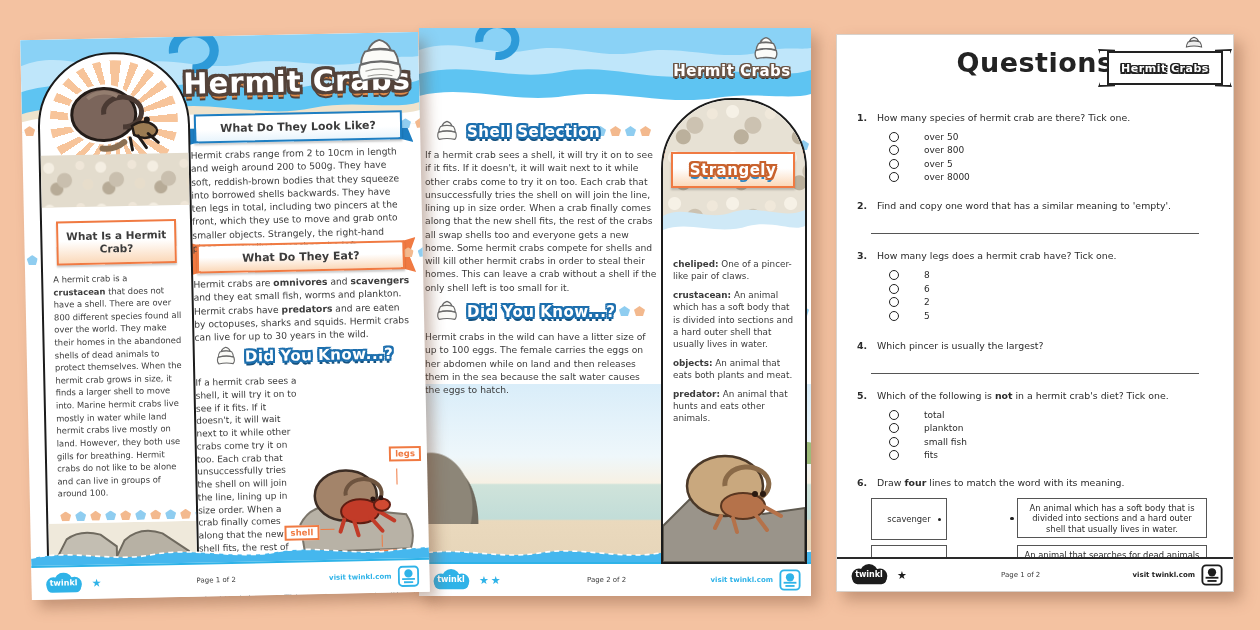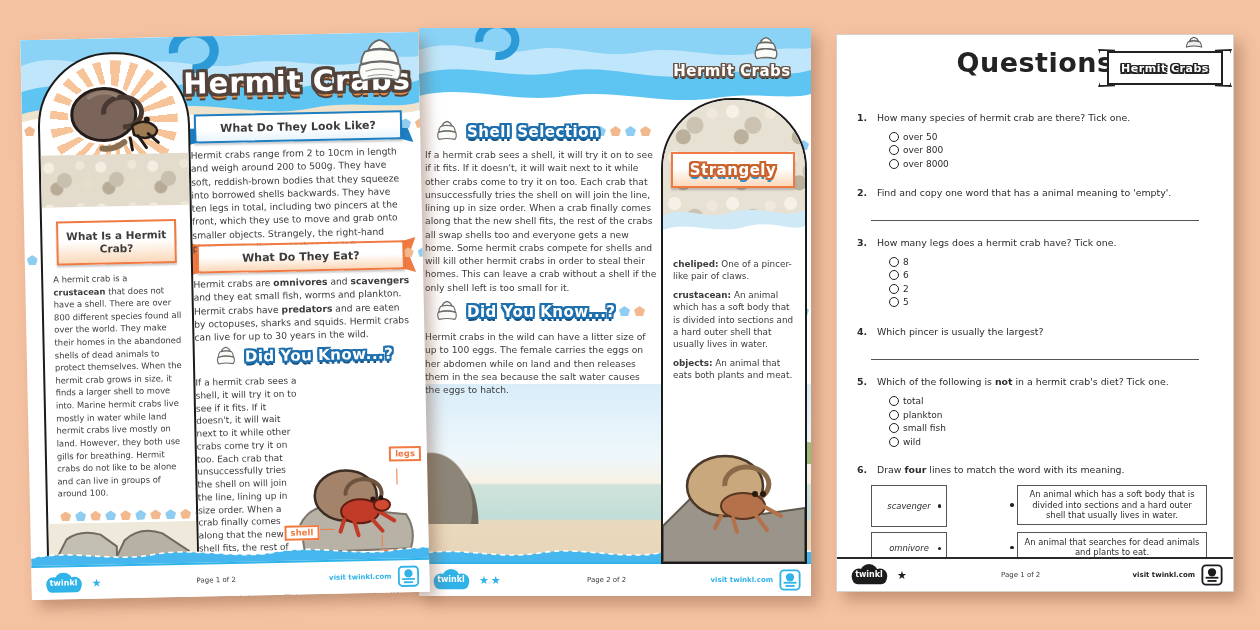--- a/index.html
+++ b/index.html
@@ -123,29 +123,29 @@
     display:flex;align-items:center;justify-content:center;font-size:11px;}
   .q-banner .rend{position:absolute;top:-4px;bottom:-4px;width:13px;background:#fff;border:2px solid #222;z-index:-1;}
   .q-banner .rend.l{left:-11px;clip-path:polygon(0 0,100% 2%,100% 98%,0 100%,45% 50%);}
   .q-banner .rend.r{right:-11px;clip-path:polygon(100% 0,0 2%,0 98%,100% 100%,55% 50%);}
   .q-banner svg{position:absolute;right:14px;top:-17px;}
   .q-body{padding:0 26px 0 20px;font-size:9.4px;color:#2b2b2b;}
   .q{display:flex;gap:8px;margin-top:13px;}
   .qnum{font-weight:bold;width:12px;flex:none;}
   .qtext{line-height:1.3;}
   .opts{margin:6px 0 0 32px;}
-  .opt{display:flex;align-items:center;gap:4px;height:13.5px;}
+  .opt{display:flex;align-items:center;gap:25px;height:13.5px;}
   .radio{width:8px;height:8px;border:1.3px solid #222;border-radius:50%;flex:none;background:#fff;}
   .olabel{font-size:9px;}
   .ans-line{margin:20px 8px 4px 14px;border-bottom:1.2px solid #555;height:1px;}
   .match{margin:9px 0 0 14px;}
   .mrow{display:flex;margin-bottom:5px;}
   .wbox,.mbox{border:1.2px solid #555;background:#fff;display:flex;align-items:center;
     justify-content:center;text-align:center;position:relative;font-size:8.4px;line-height:1.25;}
-  .wbox{width:74px;flex:none;font-style:italic;}
+  .wbox{width:74px;flex:none;}
   .mbox{width:198px;margin-left:70px;padding:1px 6px;box-sizing:border-box;}
   .dot{position:absolute;width:3.5px;height:3.5px;border-radius:50%;background:#222;top:50%;margin-top:-1.7px;}
   .dot.wr{right:5px;} .dot.ml{left:-8px;}
   .r0{height:40px;} .r1{height:31px;} .r2{height:18px;}
 
   b{color:inherit;}
 </style>
 </head>
 <body>
 
@@ -375,20 +375,21 @@
       </svg>
       <div class="ribbon orange r-glos">
         <span class="rend l"></span>
         <span class="bubble glos">Strangely</span>
         <span class="rend r"></span>
       </div>
       <div class="glist">
         <p class="gent"><b>cheliped:</b><span> One of a pincer-like pair of claws.</span></p>
         <p class="gent"><b>crustacean:</b><span> An animal which has a soft body that is divided into sections and a hard outer shell that usually lives in water.</span></p>
         <p class="gent"><b>objects:</b><span> An animal that eats both plants and meat.</span></p>
+        <p class="gent"><b>predator:</b><span> An animal that hunts and eats other animals.</span></p>
       </div>
       <svg class="crab2" viewBox="0 0 142 128">
         <path d="M0 92 L26 66 Q48 54 72 64 L100 80 L142 74 L142 128 L0 128 Z" fill="#9a948a" stroke="#5f5a50" stroke-width="2"></path>
         <ellipse cx="62" cy="52" rx="38" ry="30" fill="#c9a87e" stroke="#4a3828" stroke-width="2.5"></ellipse>
         <path d="M62 52 a22 17 0 1 1 22 15" fill="none" stroke="#8a6a48" stroke-width="5"></path>
         <ellipse cx="80" cy="72" rx="22" ry="13" fill="#b5724a" stroke="#5a3620" stroke-width="2"></ellipse>
         <path d="M92 80 l12 16 M100 72 l18 10 M70 84 l4 14 M58 82 l-6 12" stroke="#b5724a" stroke-width="4" stroke-linecap="round"></path>
         <circle cx="92" cy="60" r="3" fill="#2a1a10"></circle>
           <circle cx="100" cy="60" r="3" fill="#2a1a10"></circle>
       </svg>
@@ -448,27 +449,31 @@
         <div class="opt">
             <span class="radio"></span>
             <span class="olabel">over 50</span>
           </div>
         <div class="opt">
             <span class="radio"></span>
             <span class="olabel">over 800</span>
           </div>
         <div class="opt">
             <span class="radio"></span>
+            <span class="olabel">over 5</span>
+          </div>
+        <div class="opt">
+            <span class="radio"></span>
             <span class="olabel">over 8000</span>
           </div>
       </div>
 
       <div class="q" style="margin-top:16px;">
         <span class="qnum">2.</span>
-        <span class="qtext">Find and copy one word that has a animal meaning to 'empty'.</span>
+        <span class="qtext">Find and copy one word that has a similar meaning to 'empty'.</span>
       </div>
       <div class="ans-line"></div>
 
       <div class="q" style="margin-top:16px;">
         <span class="qnum">3.</span>
         <span class="qtext">How many legs does a hermit crab have? Tick one.</span>
       </div>
       <div class="opts">
         <div class="opt">
             <span class="radio"></span>
@@ -506,21 +511,21 @@
         <div class="opt">
             <span class="radio"></span>
             <span class="olabel">plankton</span>
           </div>
         <div class="opt">
             <span class="radio"></span>
             <span class="olabel">small fish</span>
           </div>
         <div class="opt">
             <span class="radio"></span>
-            <span class="olabel">wild</span>
+            <span class="olabel">fits</span>
           </div>
       </div>
 
       <div class="q" style="margin-top:15px;">
         <span class="qnum">6.</span>
         <span class="qtext"><span>Draw </span><b>four</b><span> lines to match the word with its meaning.</span></span>
       </div>
       <div class="match">
         <div class="mrow">
           <div class="wbox r0">

